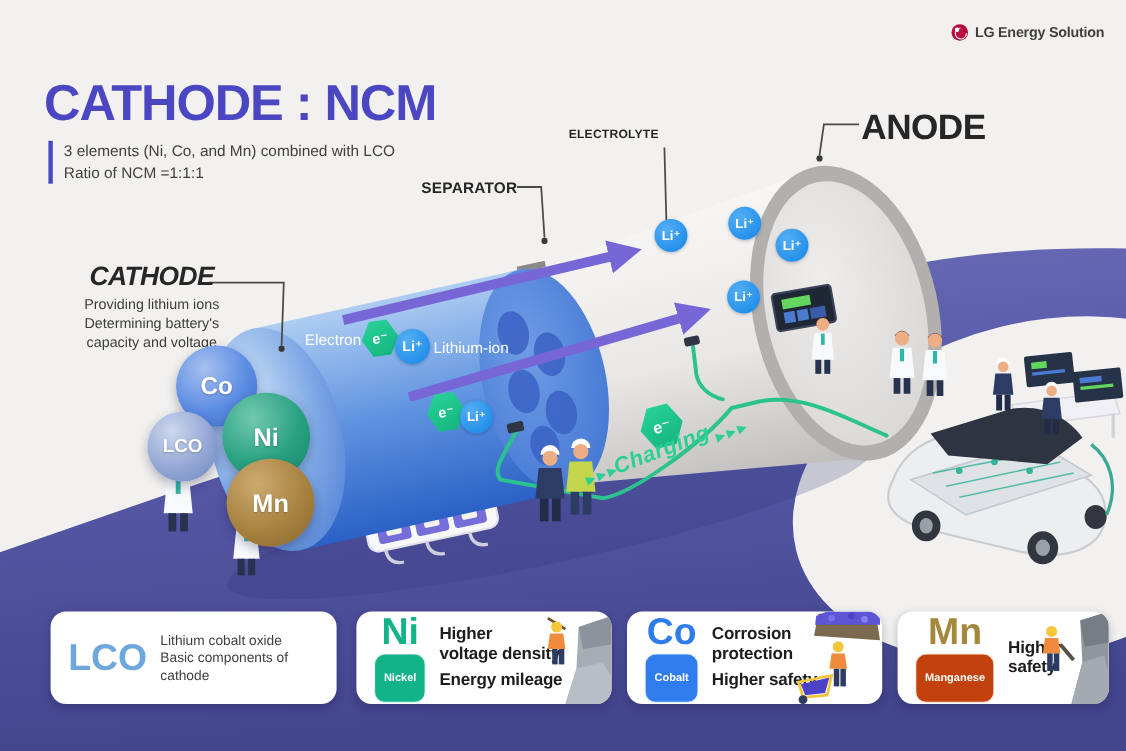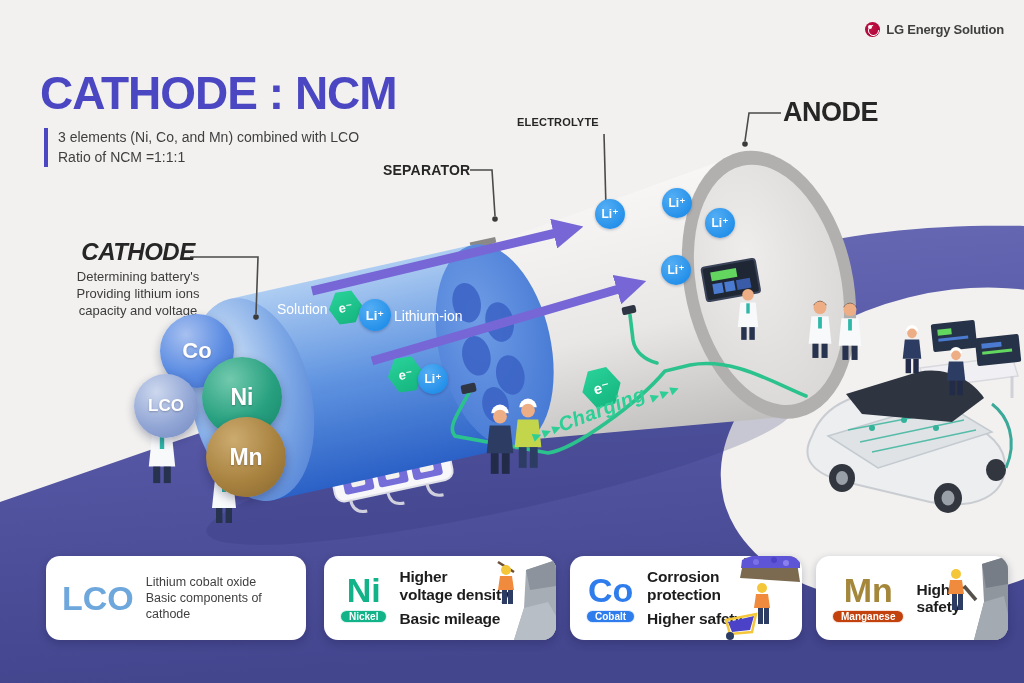--- a/index.html
+++ b/index.html
@@ -14,21 +14,21 @@
   .logo-mark u{position:absolute;left:3px;top:3px;width:9px;height:9px;border:1.4px solid #fff;border-top-color:transparent;border-radius:50%;transform:rotate(40deg);}
   .logo-text{font-size:13px;font-weight:700;color:#3f3f3f;letter-spacing:-0.2px;}
   .eyebrow{position:absolute;left:42px;top:42px;font-size:24px;font-weight:800;color:#4b47c3;letter-spacing:-0.4px;}
   .title{position:absolute;left:40px;top:66px;font-size:46px;font-weight:800;color:#4b47c3;letter-spacing:-1px;text-align:center;}
   .subtitle{position:absolute;left:44px;top:128px;border-left:4px solid #4b47c3;padding-left:10px;font-size:14px;color:#3f3f3f;line-height:1.4;}
 
   
   .lbl{position:absolute;color:#262626;font-weight:700;}
   .lbl-separator{left:383px;top:162px;font-size:14px;letter-spacing:0.2px;}
   .lbl-electrolyte{left:517px;top:116px;font-size:11px;letter-spacing:0.2px;}
-  .lbl-anode{left:783px;top:97px;font-size:27px;font-weight:800;letter-spacing:-0.5px;}
+  .lbl-anode{left:783px;top:97px;font-size:32px;font-weight:800;letter-spacing:-0.5px;}
   .lbl-cathode{left:48px;top:238px;width:180px;text-align:center;}
   .lbl-cathode .big{font-size:24px;font-weight:800;letter-spacing:-0.5px;color:#262626;font-style:italic;}
   .lbl-cathode .desc{font-size:13px;font-weight:400;color:#3c3c3c;line-height:1.3;margin-top:3px;}
 
   
   .tag{position:absolute;color:#fff;font-size:14px;}
   .tag-electron{left:277px;top:301px;}
   .tag-lithium{left:394px;top:308px;}
   .li{position:absolute;width:30px;height:30px;border-radius:50%;display:flex;align-items:center;justify-content:center;
       background:radial-gradient(circle at 35% 30%,#54aef4,#1285e6);color:#fff;font-weight:700;font-size:12px;box-shadow:0 1px 3px rgba(0,0,40,.25);}
@@ -65,21 +65,21 @@
   .card1{left:46px;width:260px;}
   .card2{left:324px;width:232px;}
   .card3{left:570px;width:232px;}
   .card4{left:816px;width:192px;}
   .card .sym-col{display:flex;flex-direction:column;align-items:center;margin-left:16px;flex:none;}
   .card .sym{font-size:34px;font-weight:800;line-height:1;}
   .sym-lco{color:#6ea7dc;}
   .sym-ni{color:#12b388;}
   .sym-co{color:#2f7ded;}
   .sym-mn{color:#a5873c;}
-  .badge{margin-top:3px;font-size:10px;font-weight:700;color:#fff;padding:0 8px;border-radius:10px;border:1px solid rgba(255,255,255,.85);white-space:nowrap;}
+  .badge{margin-top:3px;font-size:10px;font-weight:700;color:#fff;padding:16px 8px;border-radius:10px;border:1px solid rgba(255,255,255,.85);white-space:nowrap;}
   .bg-ni{background:#12b388;}
   .bg-co{background:#2f7ded;}
   .bg-mn{background:#c2410c;}
   .card .txt-col{margin-left:12px;min-width:0;}
   .c1-line{font-size:12.5px;color:#3f3f3f;line-height:1.3;}
   .c1-head{font-size:16.5px;font-weight:800;color:#1d1d1d;margin-top:3px;letter-spacing:-0.2px;}
   .card-head{font-size:15.5px;font-weight:800;color:#1d1d1d;line-height:1.1;letter-spacing:-0.2px;}
   .card-sub{font-size:15.5px;font-weight:800;color:#1d1d1d;margin-top:7px;letter-spacing:-0.2px;}
   .card-art{position:absolute;right:0;top:0;height:84px;}
 </style>
@@ -285,27 +285,27 @@
     <div>3 elements (Ni, Co, and Mn) combined with LCO</div>
     <div>Ratio of NCM =1:1:1</div>
   </div>
 
   <div class="lbl lbl-separator">SEPARATOR</div>
   <div class="lbl lbl-electrolyte">ELECTROLYTE</div>
   <div class="lbl lbl-anode">ANODE</div>
   <div class="lbl lbl-cathode">
     <div class="big">CATHODE</div>
     <div class="desc">
+      <div>Providing lithium ions</div>
       <div>Determining battery's</div>
-      <div>Providing lithium ions</div>
       <div>capacity and voltage</div>
     </div>
   </div>
 
-  <div class="tag tag-electron">Solution</div>
+  <div class="tag tag-electron">Electron</div>
   <div class="tag tag-lithium">Lithium-ion</div>
 
   <div class="hex hex1">e⁻</div>
   <div class="hex hex2">e⁻</div>
   <div class="hex hex3">e⁻</div>
   <div class="li big li1">Li⁺</div>
   <div class="li li2">Li⁺</div>
   <div class="li li3">Li⁺</div>
   <div class="li li4">Li⁺</div>
   <div class="li li5">Li⁺</div>
@@ -333,21 +333,21 @@
   <div class="card card2">
     <div class="sym-col">
       <div class="sym sym-ni">Ni</div>
       <div class="badge bg-ni">Nickel</div>
     </div>
     <div class="txt-col">
       <div class="card-head">
         <div>Higher</div>
         <div>voltage density</div>
       </div>
-      <div class="card-sub">Basic mileage</div>
+      <div class="card-sub">Energy mileage</div>
     </div>
     <svg class="card-art" width="72" height="84" viewBox="0 0 72 84">
       <path d="M42,14 L72,4 L72,84 L30,84 L40,52 Z" fill="#a7adb5"></path>
       <path d="M42,14 L72,4 L72,30 L46,34 Z" fill="#8d939c"></path>
       <path d="M40,52 L64,46 L72,60 L72,84 L30,84 Z" fill="#b8bec6"></path>
       <line x1="14" y1="6" x2="30" y2="16" stroke="#6b4f35" stroke-width="2.5"></line>
       <circle cx="22" cy="14" r="5" fill="#f4c63a"></circle>
       <path d="M16,20 h12 l2,14 h-16 z" fill="#f08a3c"></path>
       <rect x="18" y="34" width="5" height="14" fill="#2c3c63"></rect>
         <rect x="24" y="34" width="5" height="14" fill="#2c3c63"></rect>

